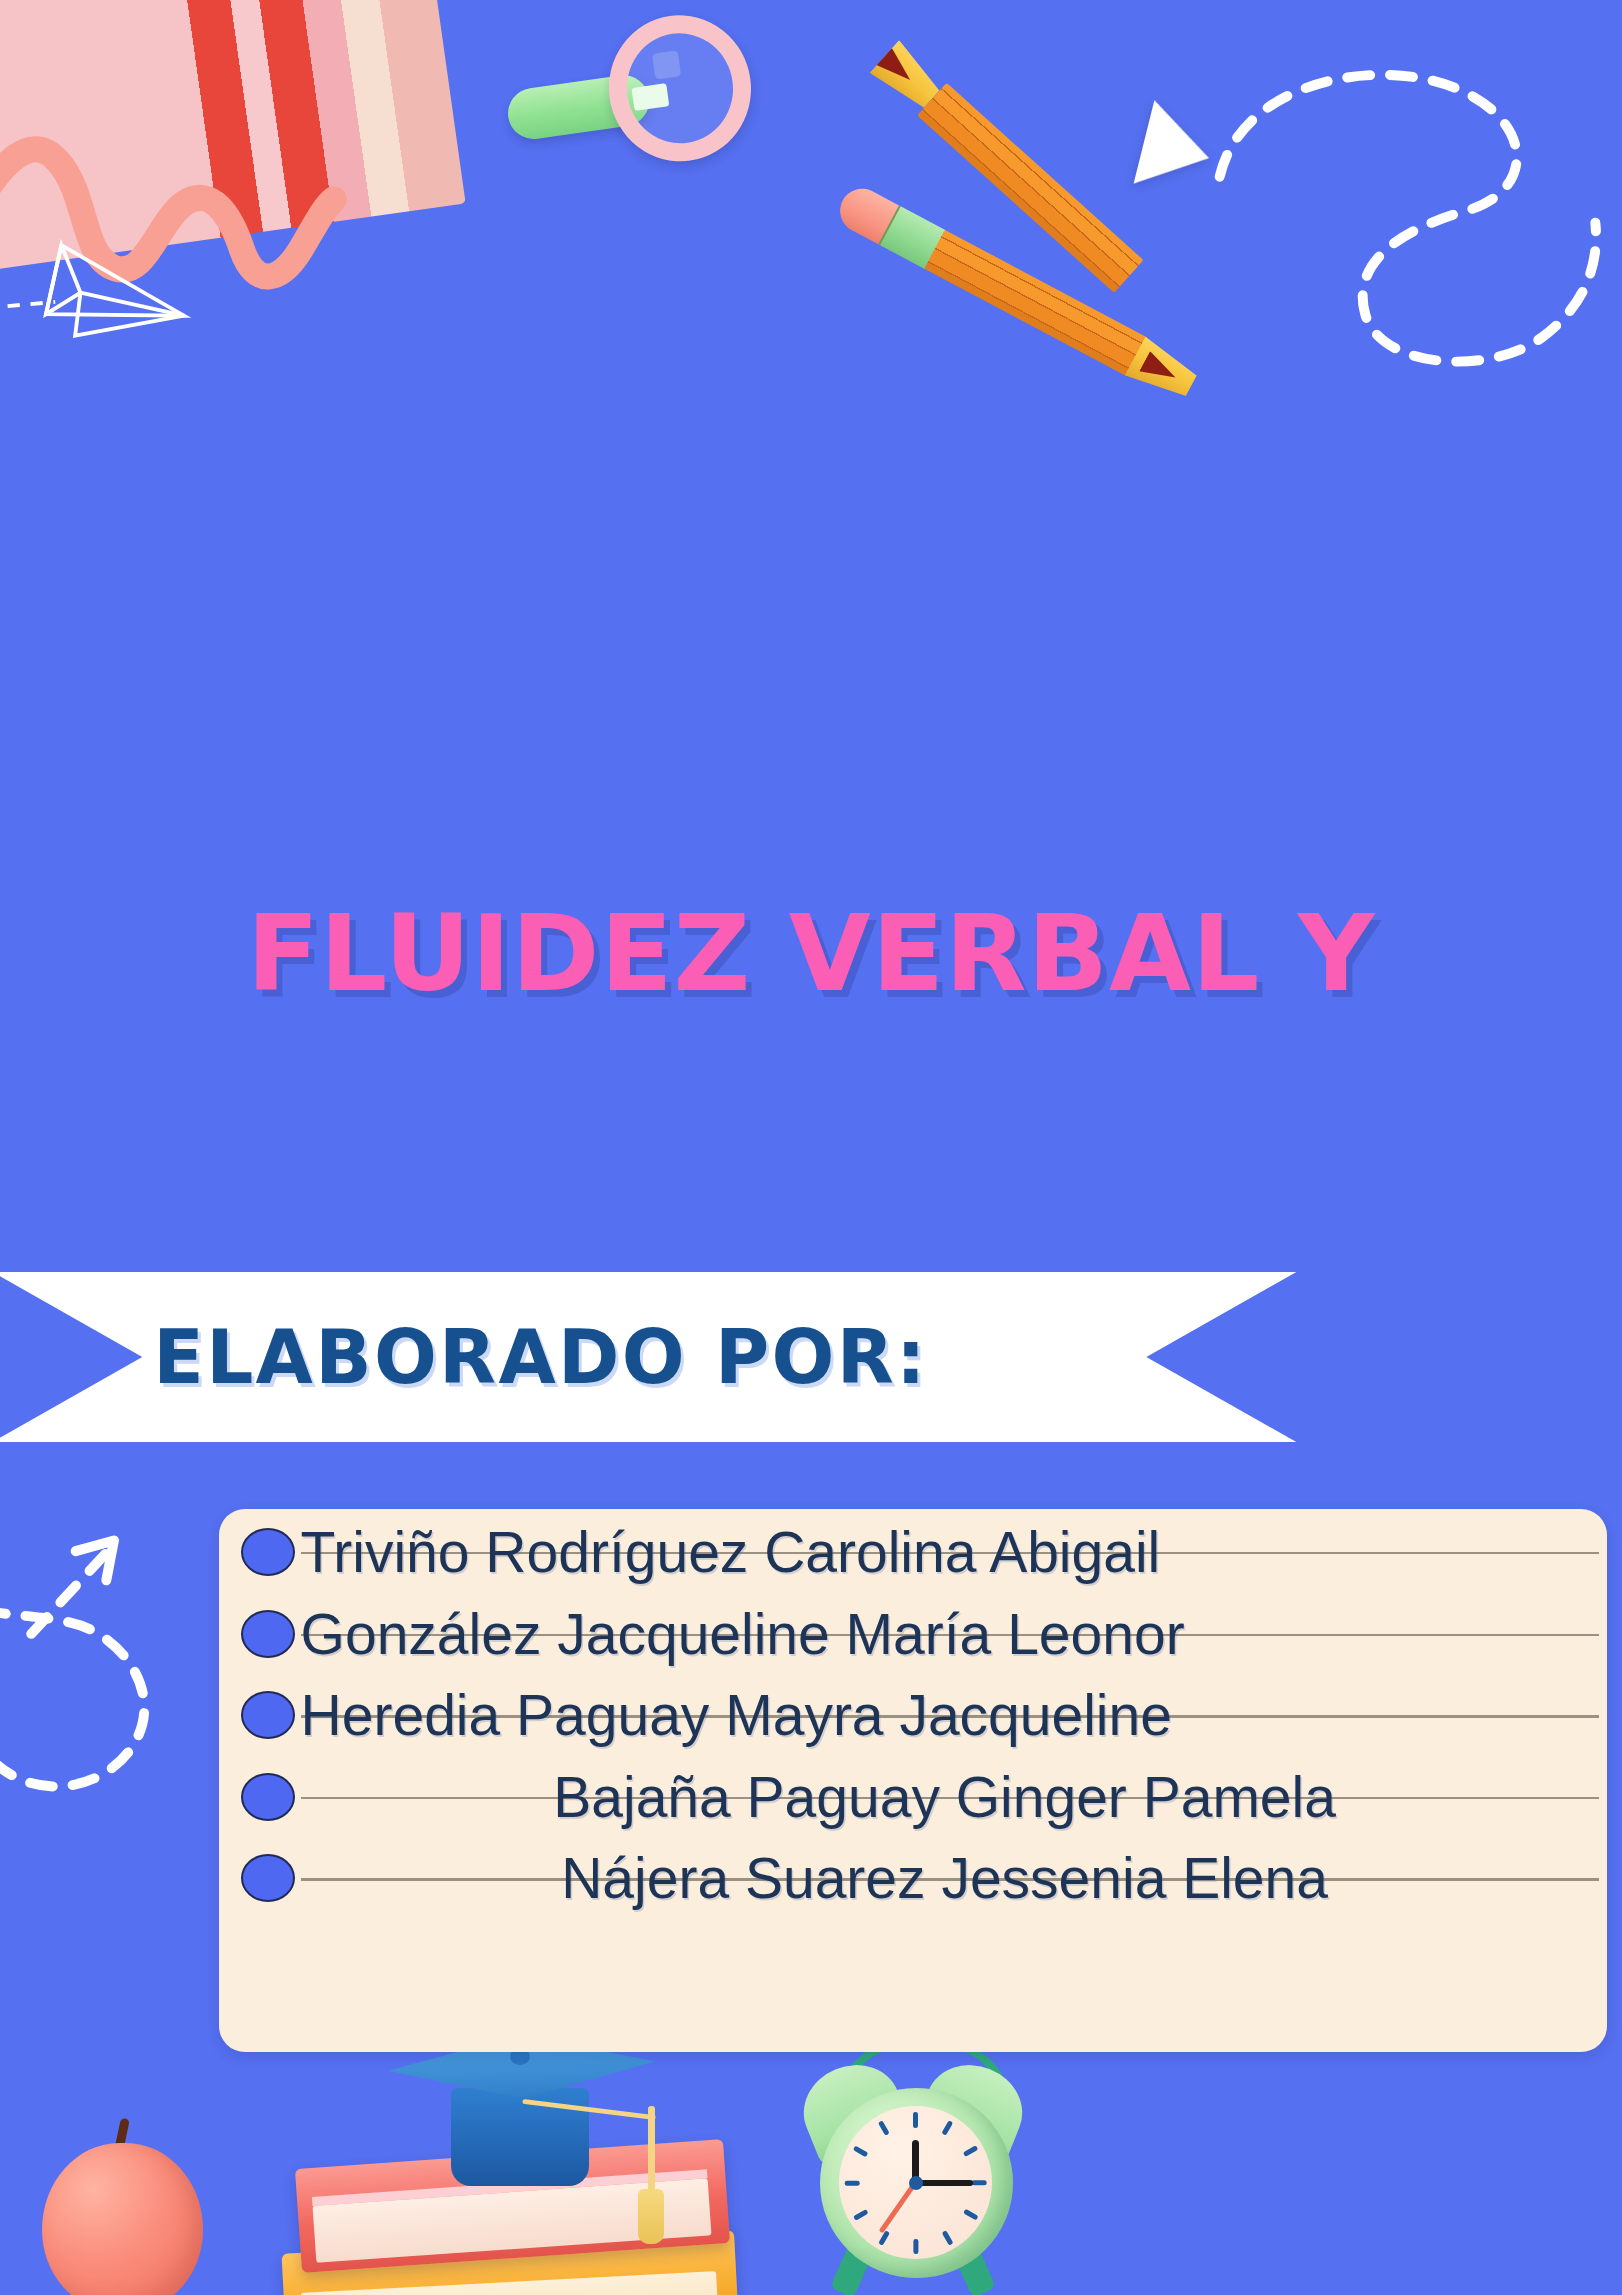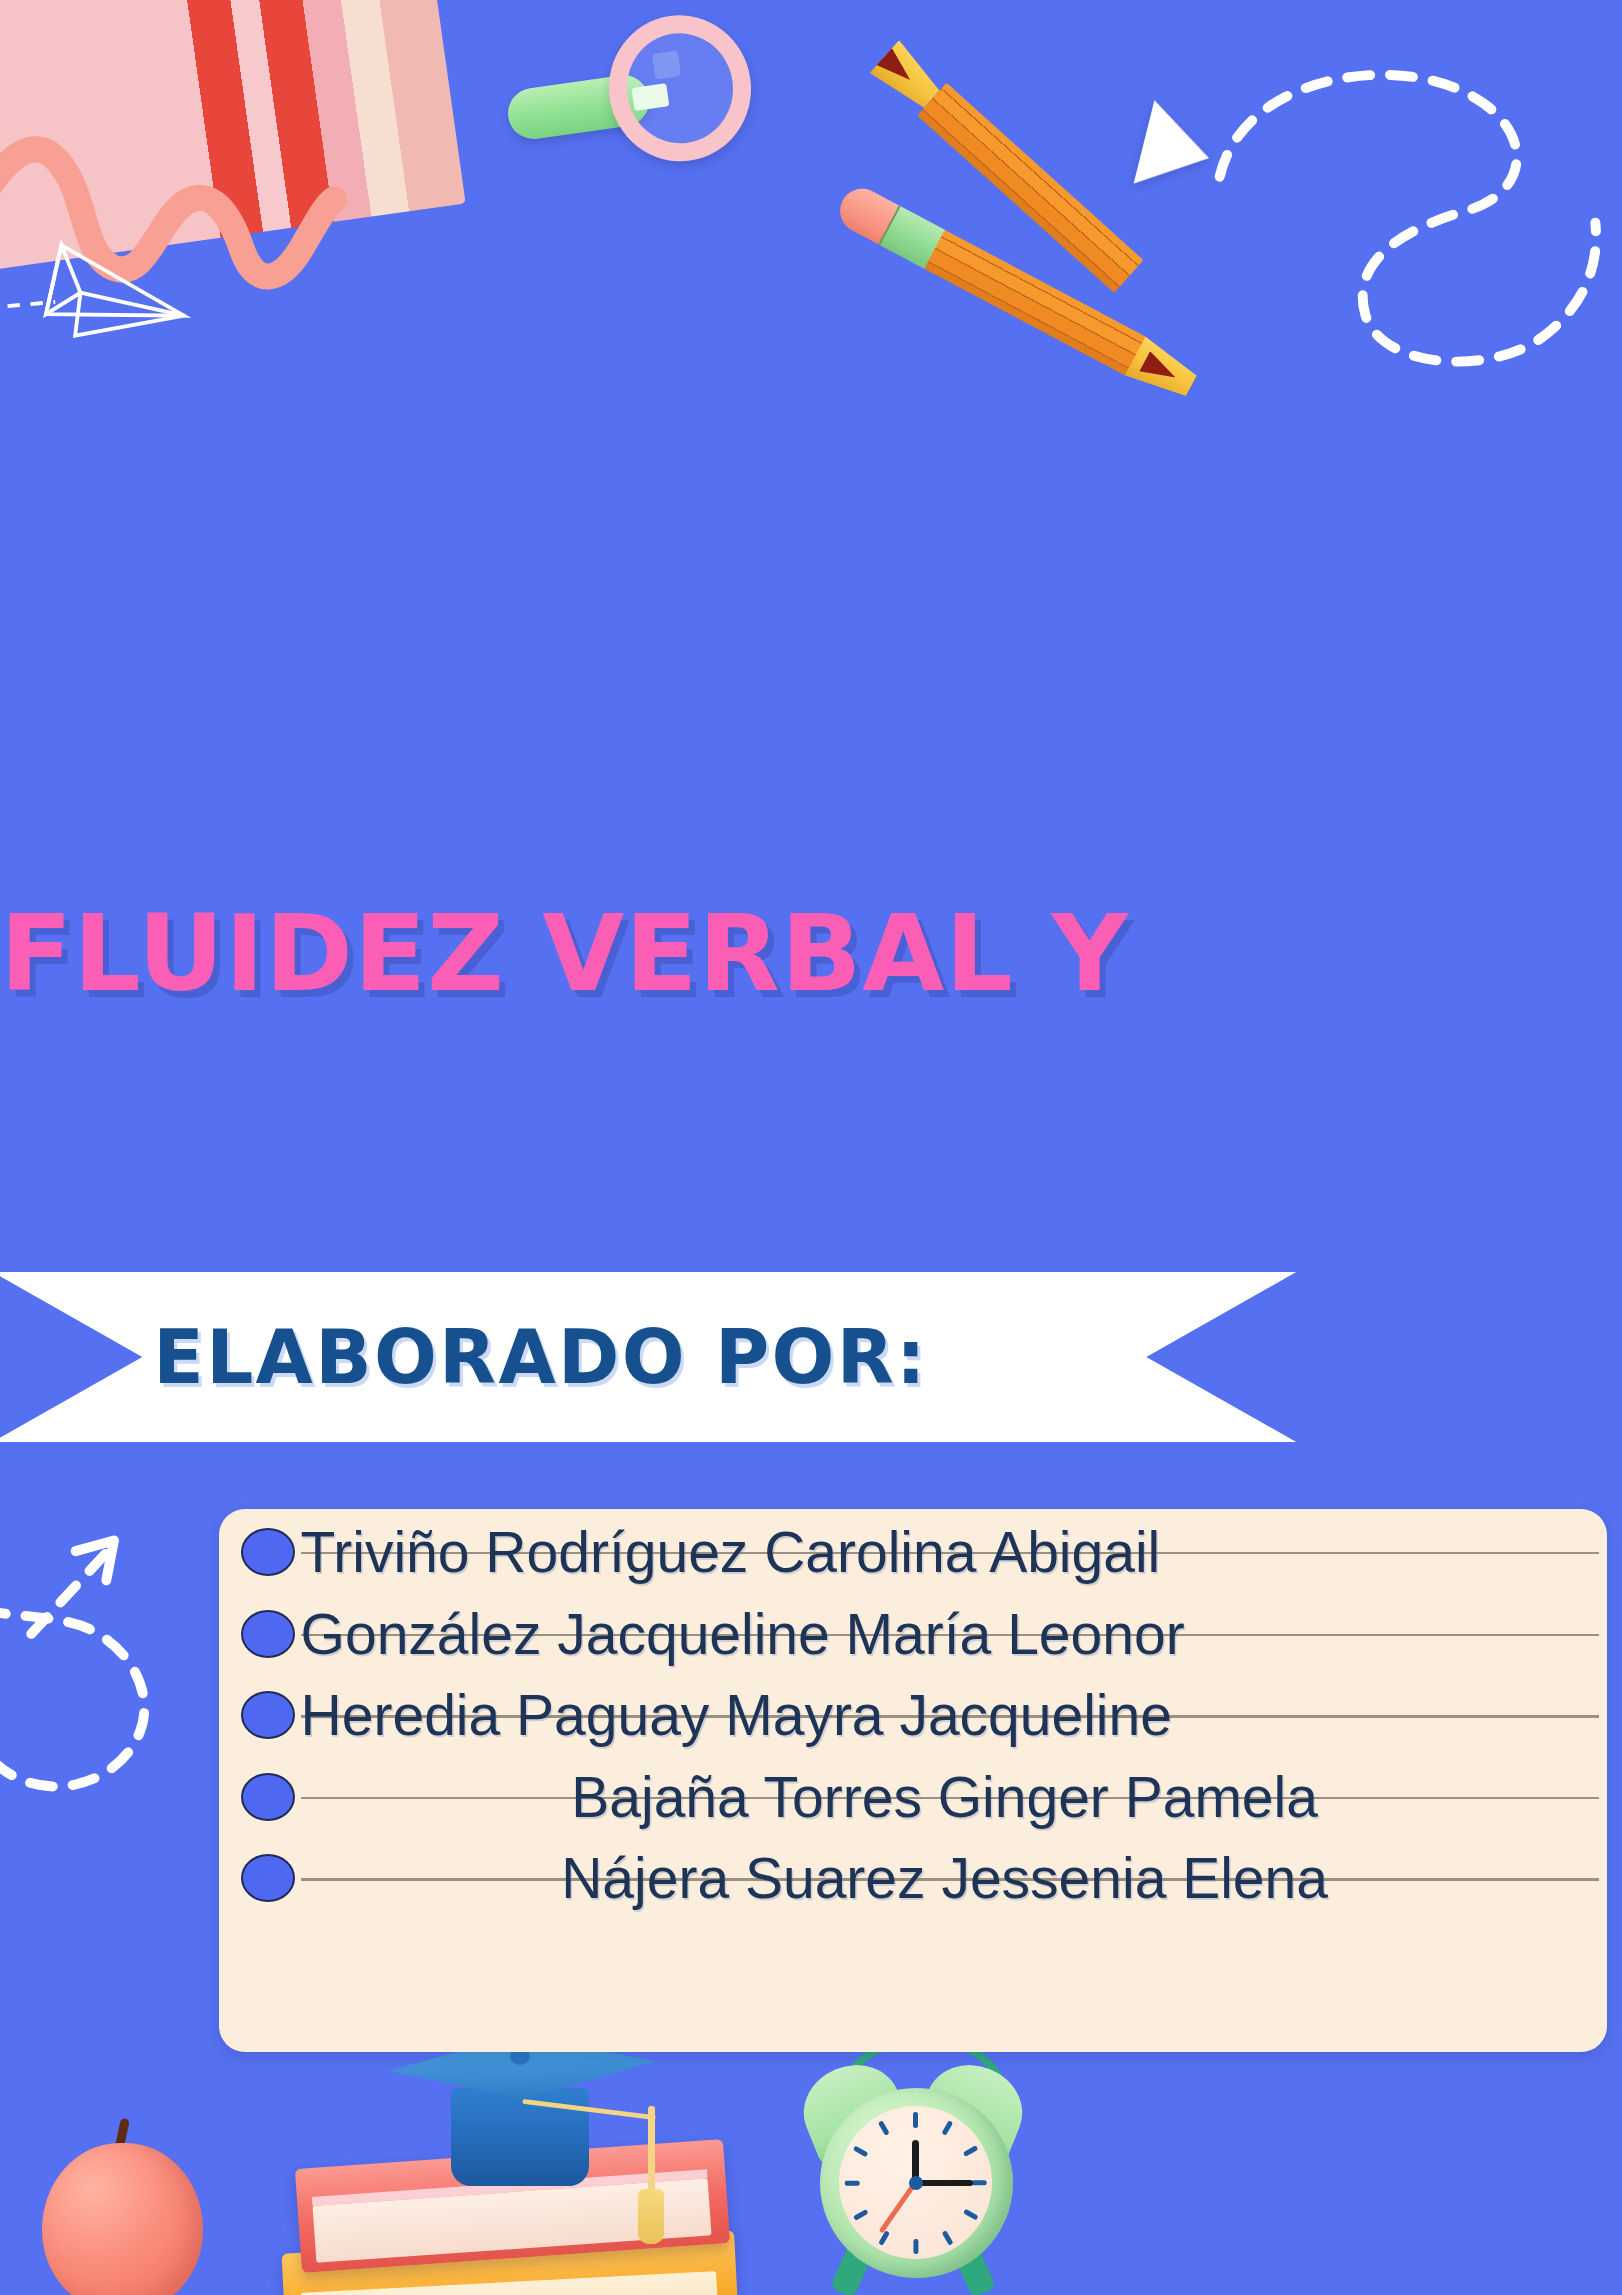--- a/index.html
+++ b/index.html
@@ -234,21 +234,21 @@
     font-family: "DejaVu Sans", sans-serif;
     font-weight: 900;
     color: #ffffff;
     letter-spacing: 1.5px;
     line-height: .92;
     text-shadow: 7.7px 9.2px 0 rgba(30,40,120,.28);
   }
   .title-1 { font-size: 199px; }
   .title-2 { font-size: 153px; margin-top: 4.6px; }
 
-  .subtitle-block { position:absolute; top: 901px; left: 0; right: 0; }
+  .subtitle-block { position:absolute; top: 901px; left: 0; right: 0; text-align:center; }
   .subtitle-line {
     font-family: "DejaVu Sans", sans-serif;
     font-weight: 900;
     color: #fb5fb5;
     font-size: 106px;
     line-height: 1.0;
     letter-spacing: 0.8px;
     text-shadow: 6.1px 7px 0 rgba(30,40,120,.22);
   }
 
@@ -447,21 +447,21 @@
         <span class="name-wrap">
           <span class="rule"></span>
           <span class="name-text">Heredia Paguay Mayra Jacqueline</span>
         </span>
       </div>
 
       <div class="name-row narrow">
         <span class="bullet"></span>
         <span class="name-wrap">
           <span class="rule"></span>
-          <span class="name-text">Bajaña Torres Ginger Pamela</span>
+          <span class="name-text">Bajaña Paguay Ginger Pamela</span>
         </span>
       </div>
 
       <div class="name-row narrow">
         <span class="bullet"></span>
         <span class="name-wrap">
           <span class="rule"></span>
           <span class="name-text">Nájera Suarez Jessenia Elena</span>
         </span>
       </div>

